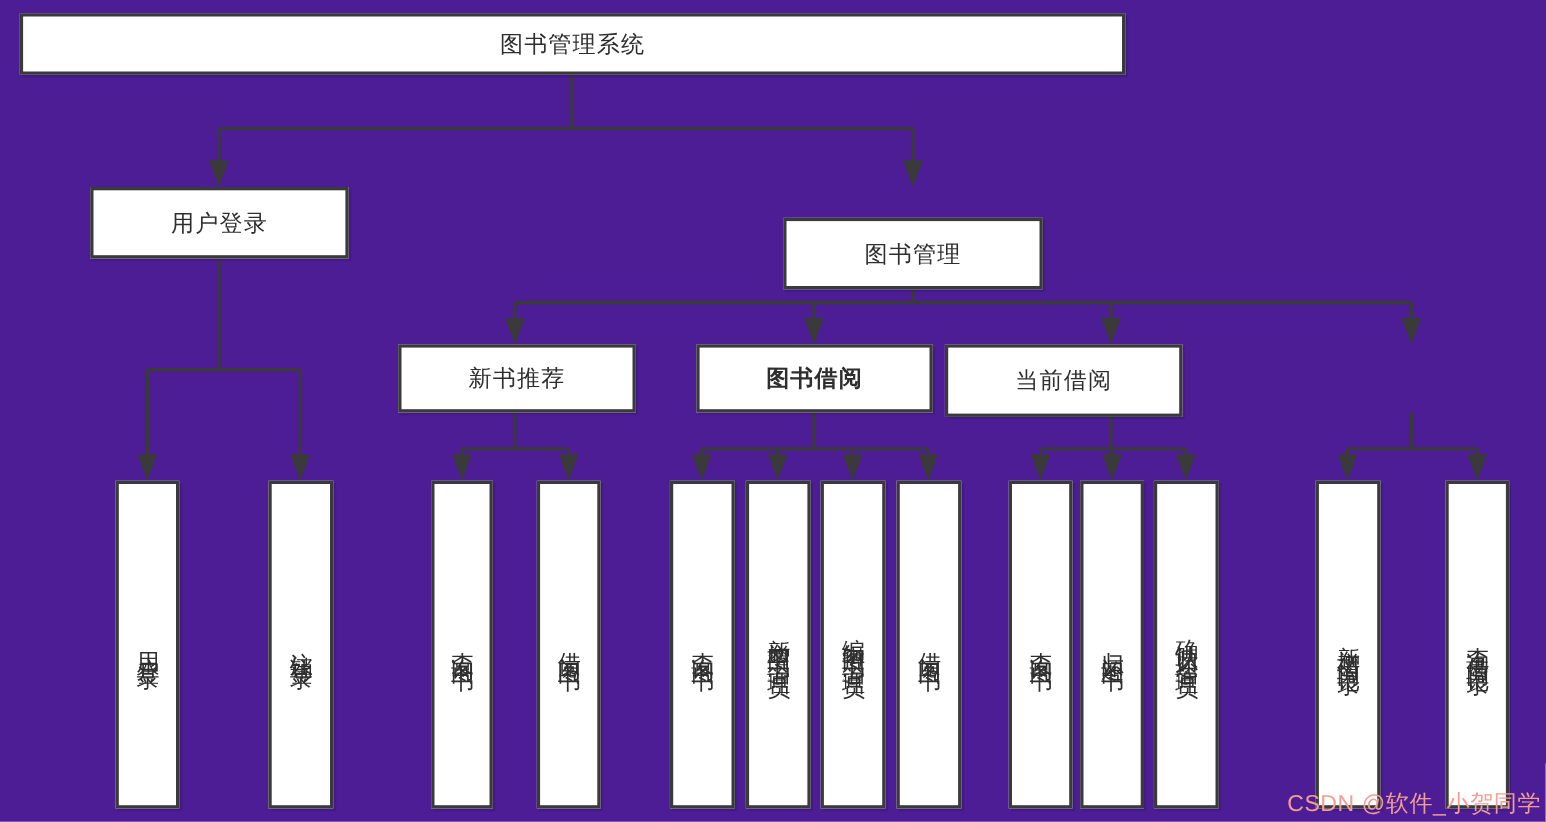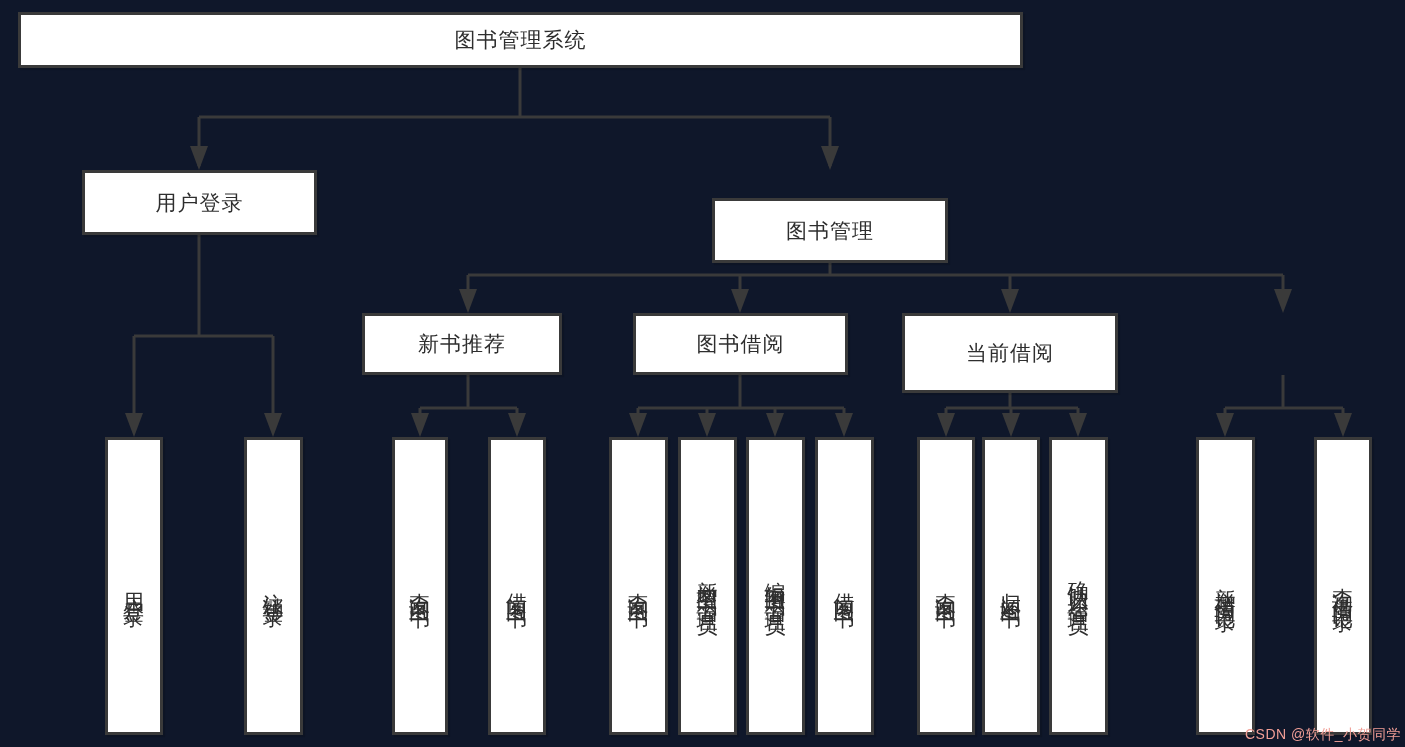--- a/index.html
+++ b/index.html
@@ -6,21 +6,21 @@
     --line:#3a3a3a;
     --text:#2e2e2e;
     --wm:#f19e96;
   }
   html,body{margin:0;padding:0;background:#ffffff;}
   body{
     width:1405px;height:747px;overflow:hidden;position:relative;
     font-family:"Liberation Sans","DejaVu Sans",sans-serif;
     color:var(--text);
   }
-  .canvas{position:absolute;inset:0;width:1405px;height:747px;background:#0f172a;}
+  .canvas{position:absolute;inset:0;width:1405px;height:747px;background:#4c1d95;}
   svg.connectors{position:absolute;left:0;top:0;z-index:1;}
   .node{
     position:absolute;
     box-sizing:border-box;
     background:#ffffff;
     border:3px solid var(--line);
     display:flex;align-items:center;justify-content:center;
     font-size:21px;
     letter-spacing:1px;
     z-index:2;
@@ -32,21 +32,21 @@
     text-orientation:mixed;
     letter-spacing:5px;
     line-height:1;
     white-space:nowrap;
   }
   .watermark{
     position:absolute;
     right:4px;
     bottom:3px;
     z-index:5;
-    font-size:14px;
+    font-size:21px;
     color:var(--wm);
     letter-spacing:0.5px;
     white-space:nowrap;
   }
 </style>
 </head>
 <body>
 
 <div class="canvas">
 
@@ -94,27 +94,27 @@
     <span>图书管理系统</span>
   </div>
 
   <div class="node h" style="left:82px;top:170px;width:235px;height:65px;">
     <span>用户登录</span>
   </div>
   <div class="node h" style="left:712px;top:170px;width:236px;height:65px;margin-top:28px;">
     <span>图书管理</span>
   </div>
 
-  <div class="node h" style="left:362px;top:313px;width:200px;height:62px;">
+  <div class="node h" style="left:362px;top:313px;width:216px;height:62px;">
     <span>新书推荐</span>
   </div>
-  <div class="node h" style="left:633px;top:313px;width:215px;height:62px;">
+  <div class="node h" style="left:633px;top:313px;width:215px;height:62px;font-weight:bold;">
     <span>图书借阅</span>
   </div>
-  <div class="node h" style="left:902px;top:313px;width:216px;height:80px;">
+  <div class="node h" style="left:859px;top:313px;width:216px;height:66px;">
     <span>当前借阅</span>
   </div>
 
   <div class="node v" style="left:105px;top:437px;width:58px;height:298px;">
     <span>用户登录</span>
   </div>
   <div class="node v" style="left:244px;top:437px;width:59px;height:298px;">
     <span>注销登录</span>
   </div>
 

